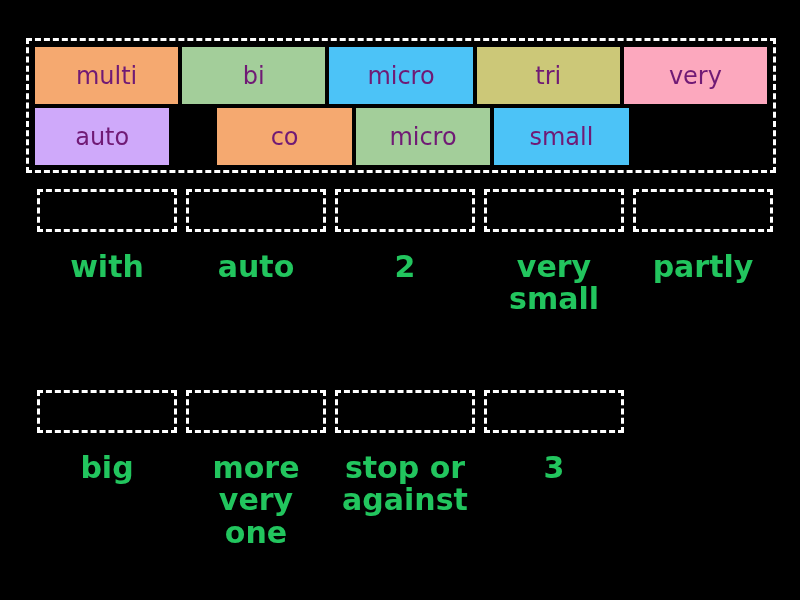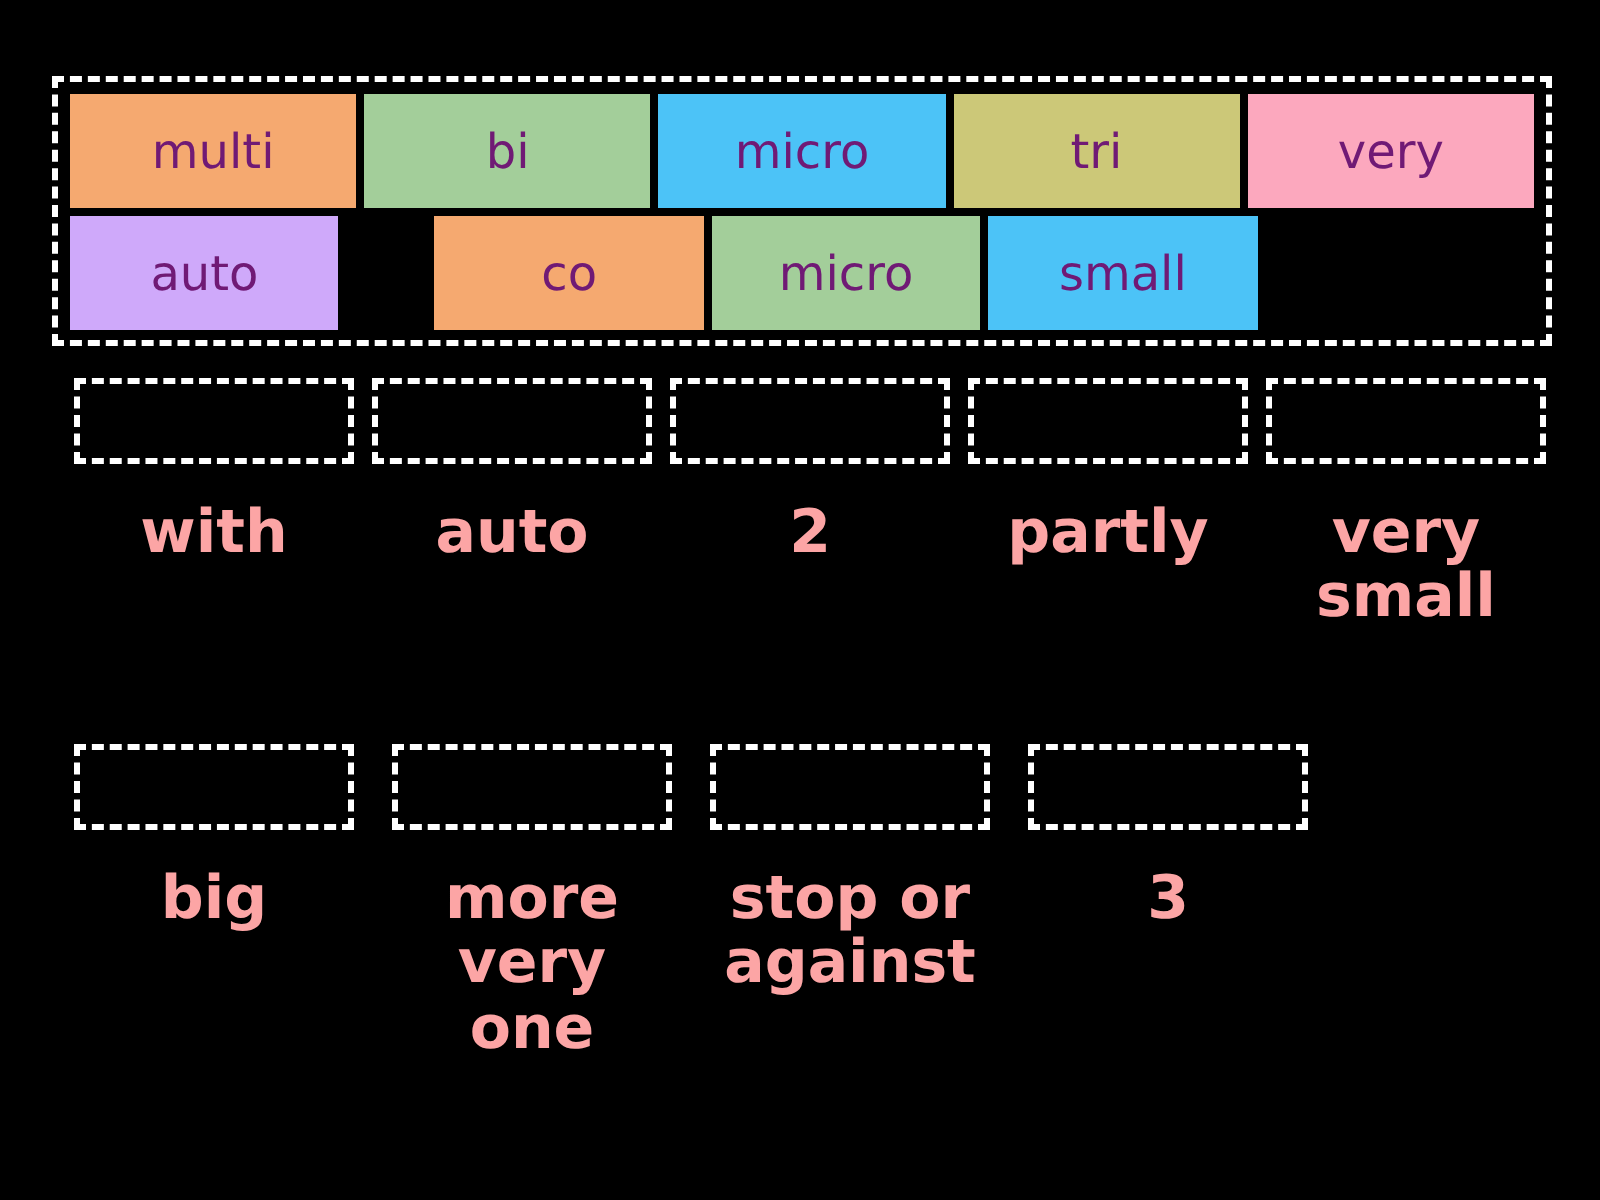--- a/index.html
+++ b/index.html
@@ -57,21 +57,21 @@
 
   
   .answer-row {
     position: absolute;
     left: 0;
     width: 800px;
     display: flex;
   }
 
   #answer-row-1 { top: 189px; }
-  #answer-row-2 { top: 372px; gap: 10px; }
+  #answer-row-2 { top: 390px; }
 
   .answer-slot {
     width: 148px;
     margin-left: 1px;
     display: flex;
     flex-direction: column;
     align-items: center;
   }
   .answer-slot:first-child { margin-left: 33px; }
 
@@ -81,21 +81,21 @@
     border: 3px dashed #ffffff;
   }
 
   .answer-label {
     margin-top: 19px;
     width: 148px;
     text-align: center;
     font-size: 30px;
     font-weight: bold;
     line-height: 1.08;
-    color: #fca5a5;
+    color: #22c55e;
     white-space: pre-line;
     word-wrap: break-word;
   }
 </style>
 </head>
 <body style="background: rgb(0, 0, 0);">
 
 <div class="tile-bank">
 
   <div class="tile-row">
@@ -146,27 +146,27 @@
     <div class="answer-label">auto</div>
   </div>
 
   <div class="answer-slot">
     <div class="dropzone"></div>
     <div class="answer-label">2</div>
   </div>
 
   <div class="answer-slot">
     <div class="dropzone"></div>
-    <div class="answer-label">partly</div>
+    <div class="answer-label">very
+small</div>
   </div>
 
   <div class="answer-slot">
     <div class="dropzone"></div>
-    <div class="answer-label">very
-small</div>
+    <div class="answer-label">partly</div>
   </div>
 
 </div>
 
 <div class="answer-row" id="answer-row-2">
 
   <div class="answer-slot">
     <div class="dropzone"></div>
     <div class="answer-label">big</div>
   </div>

